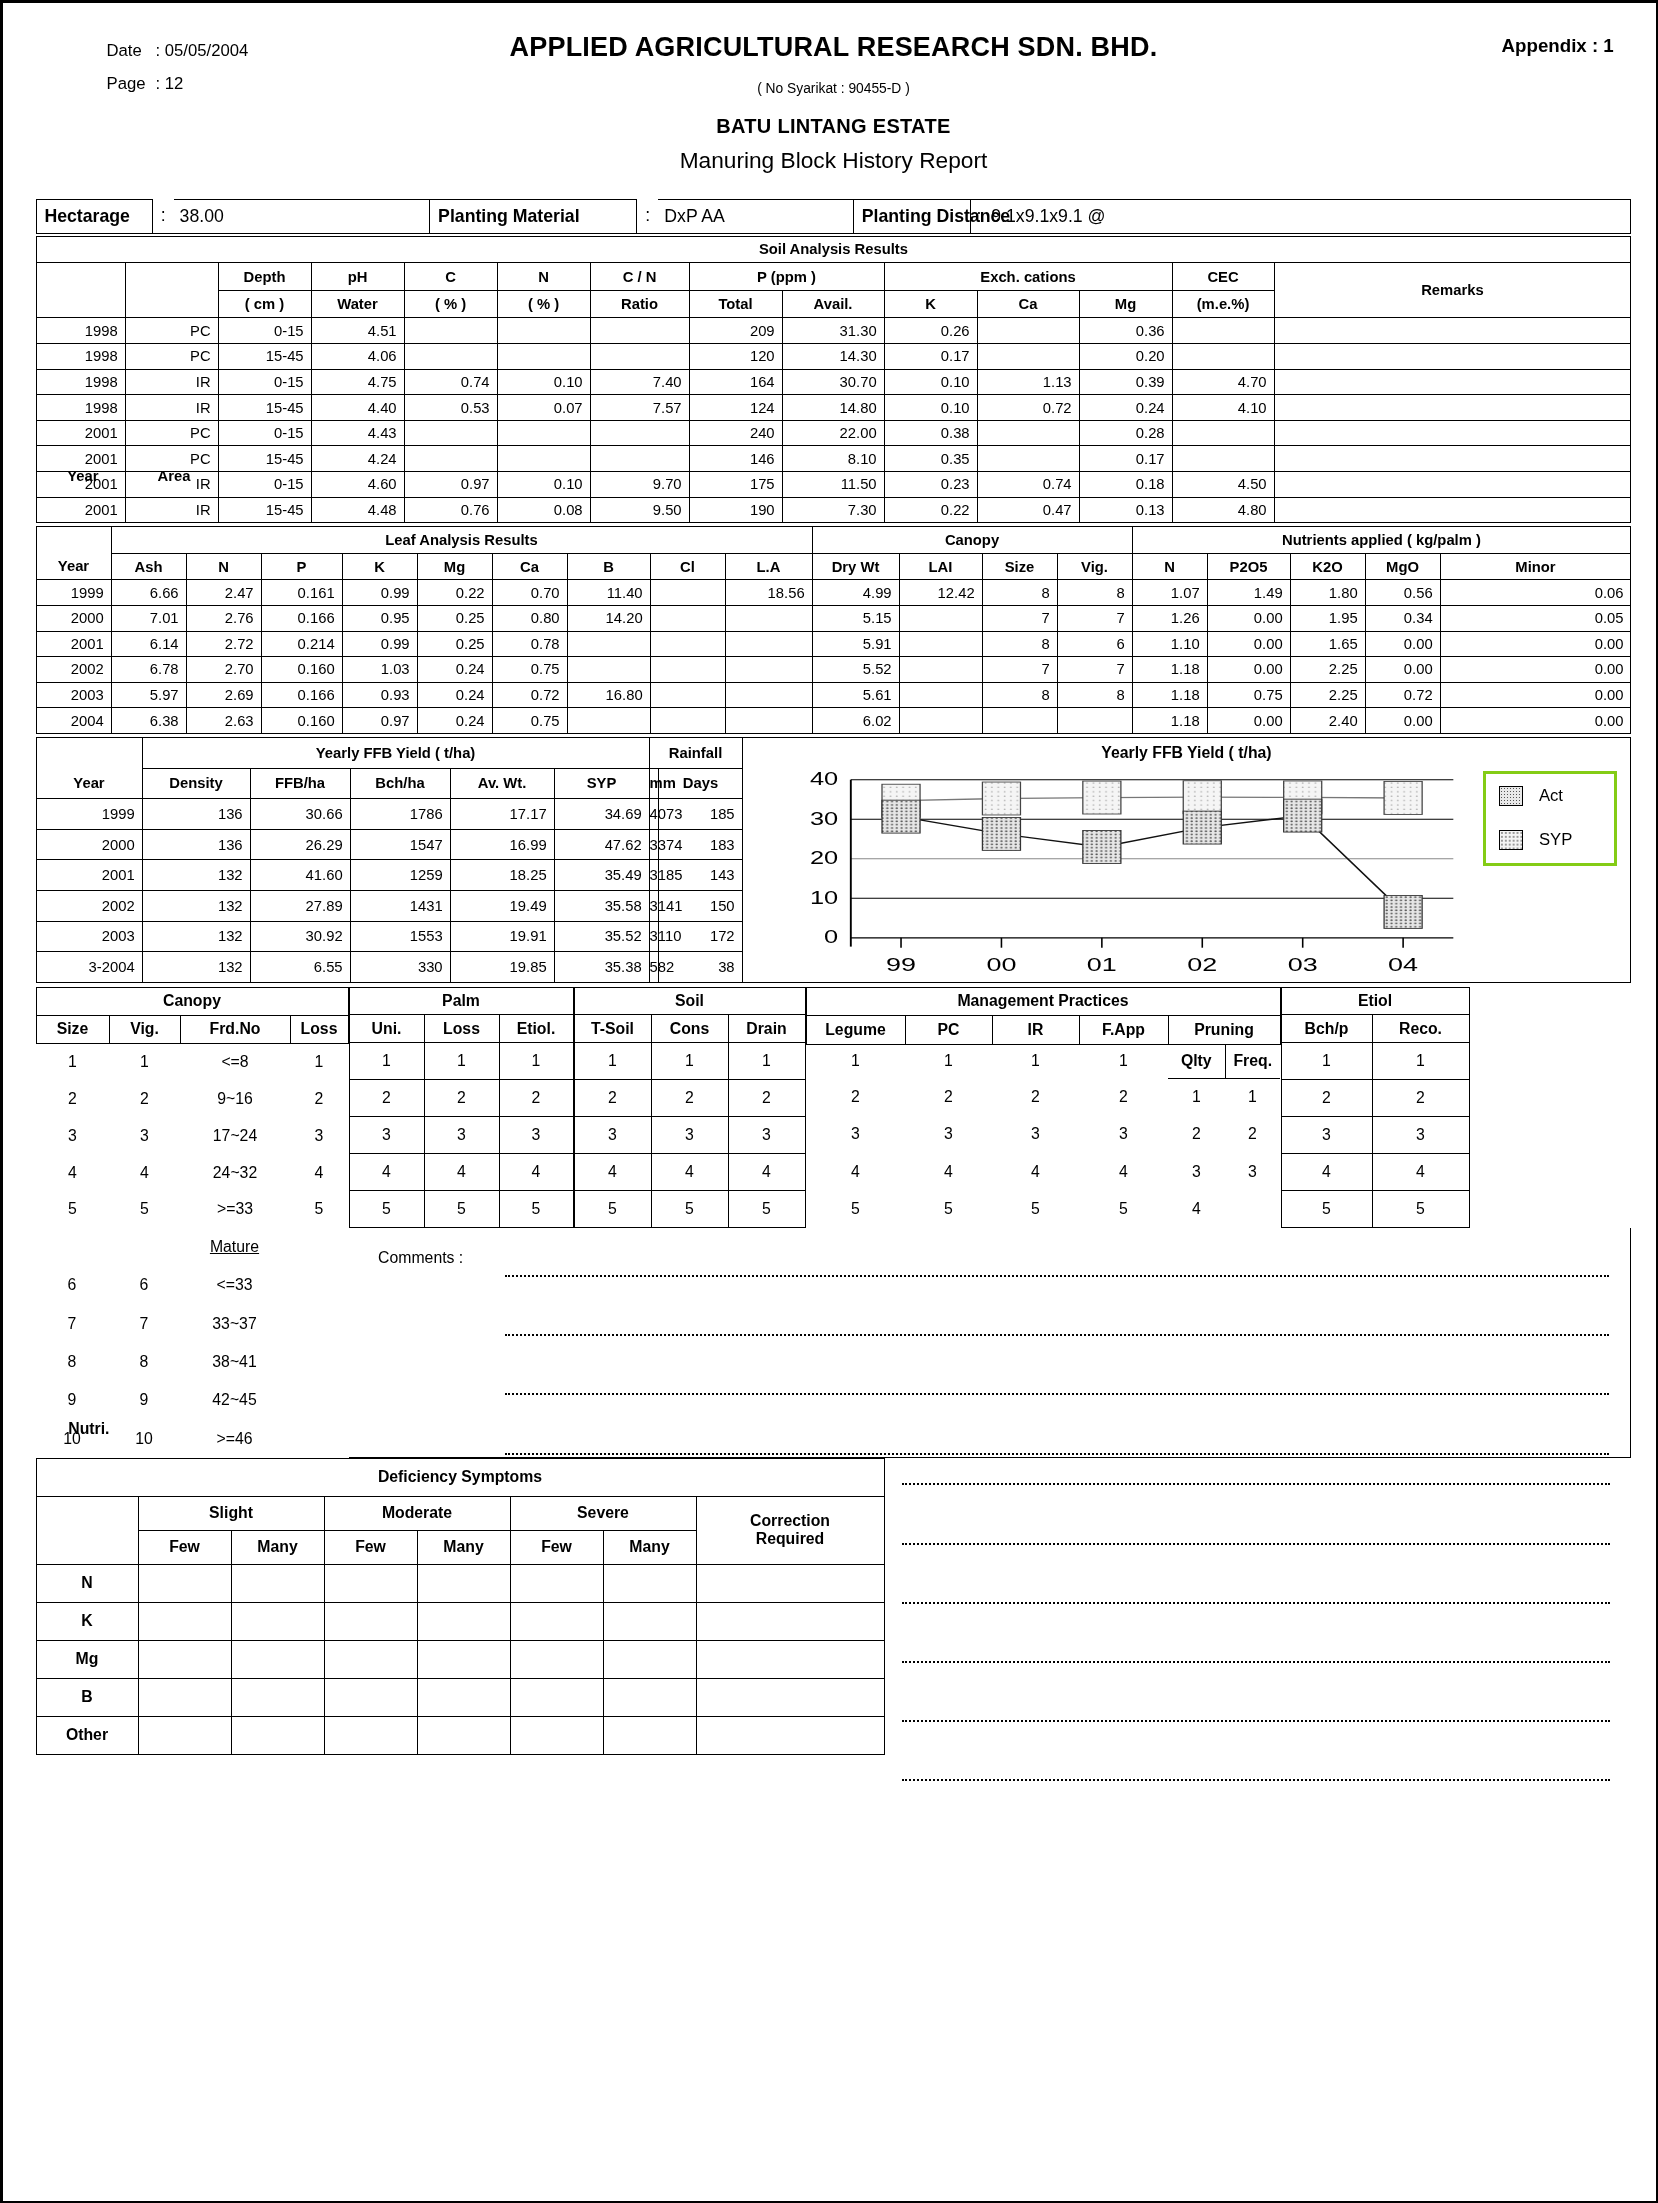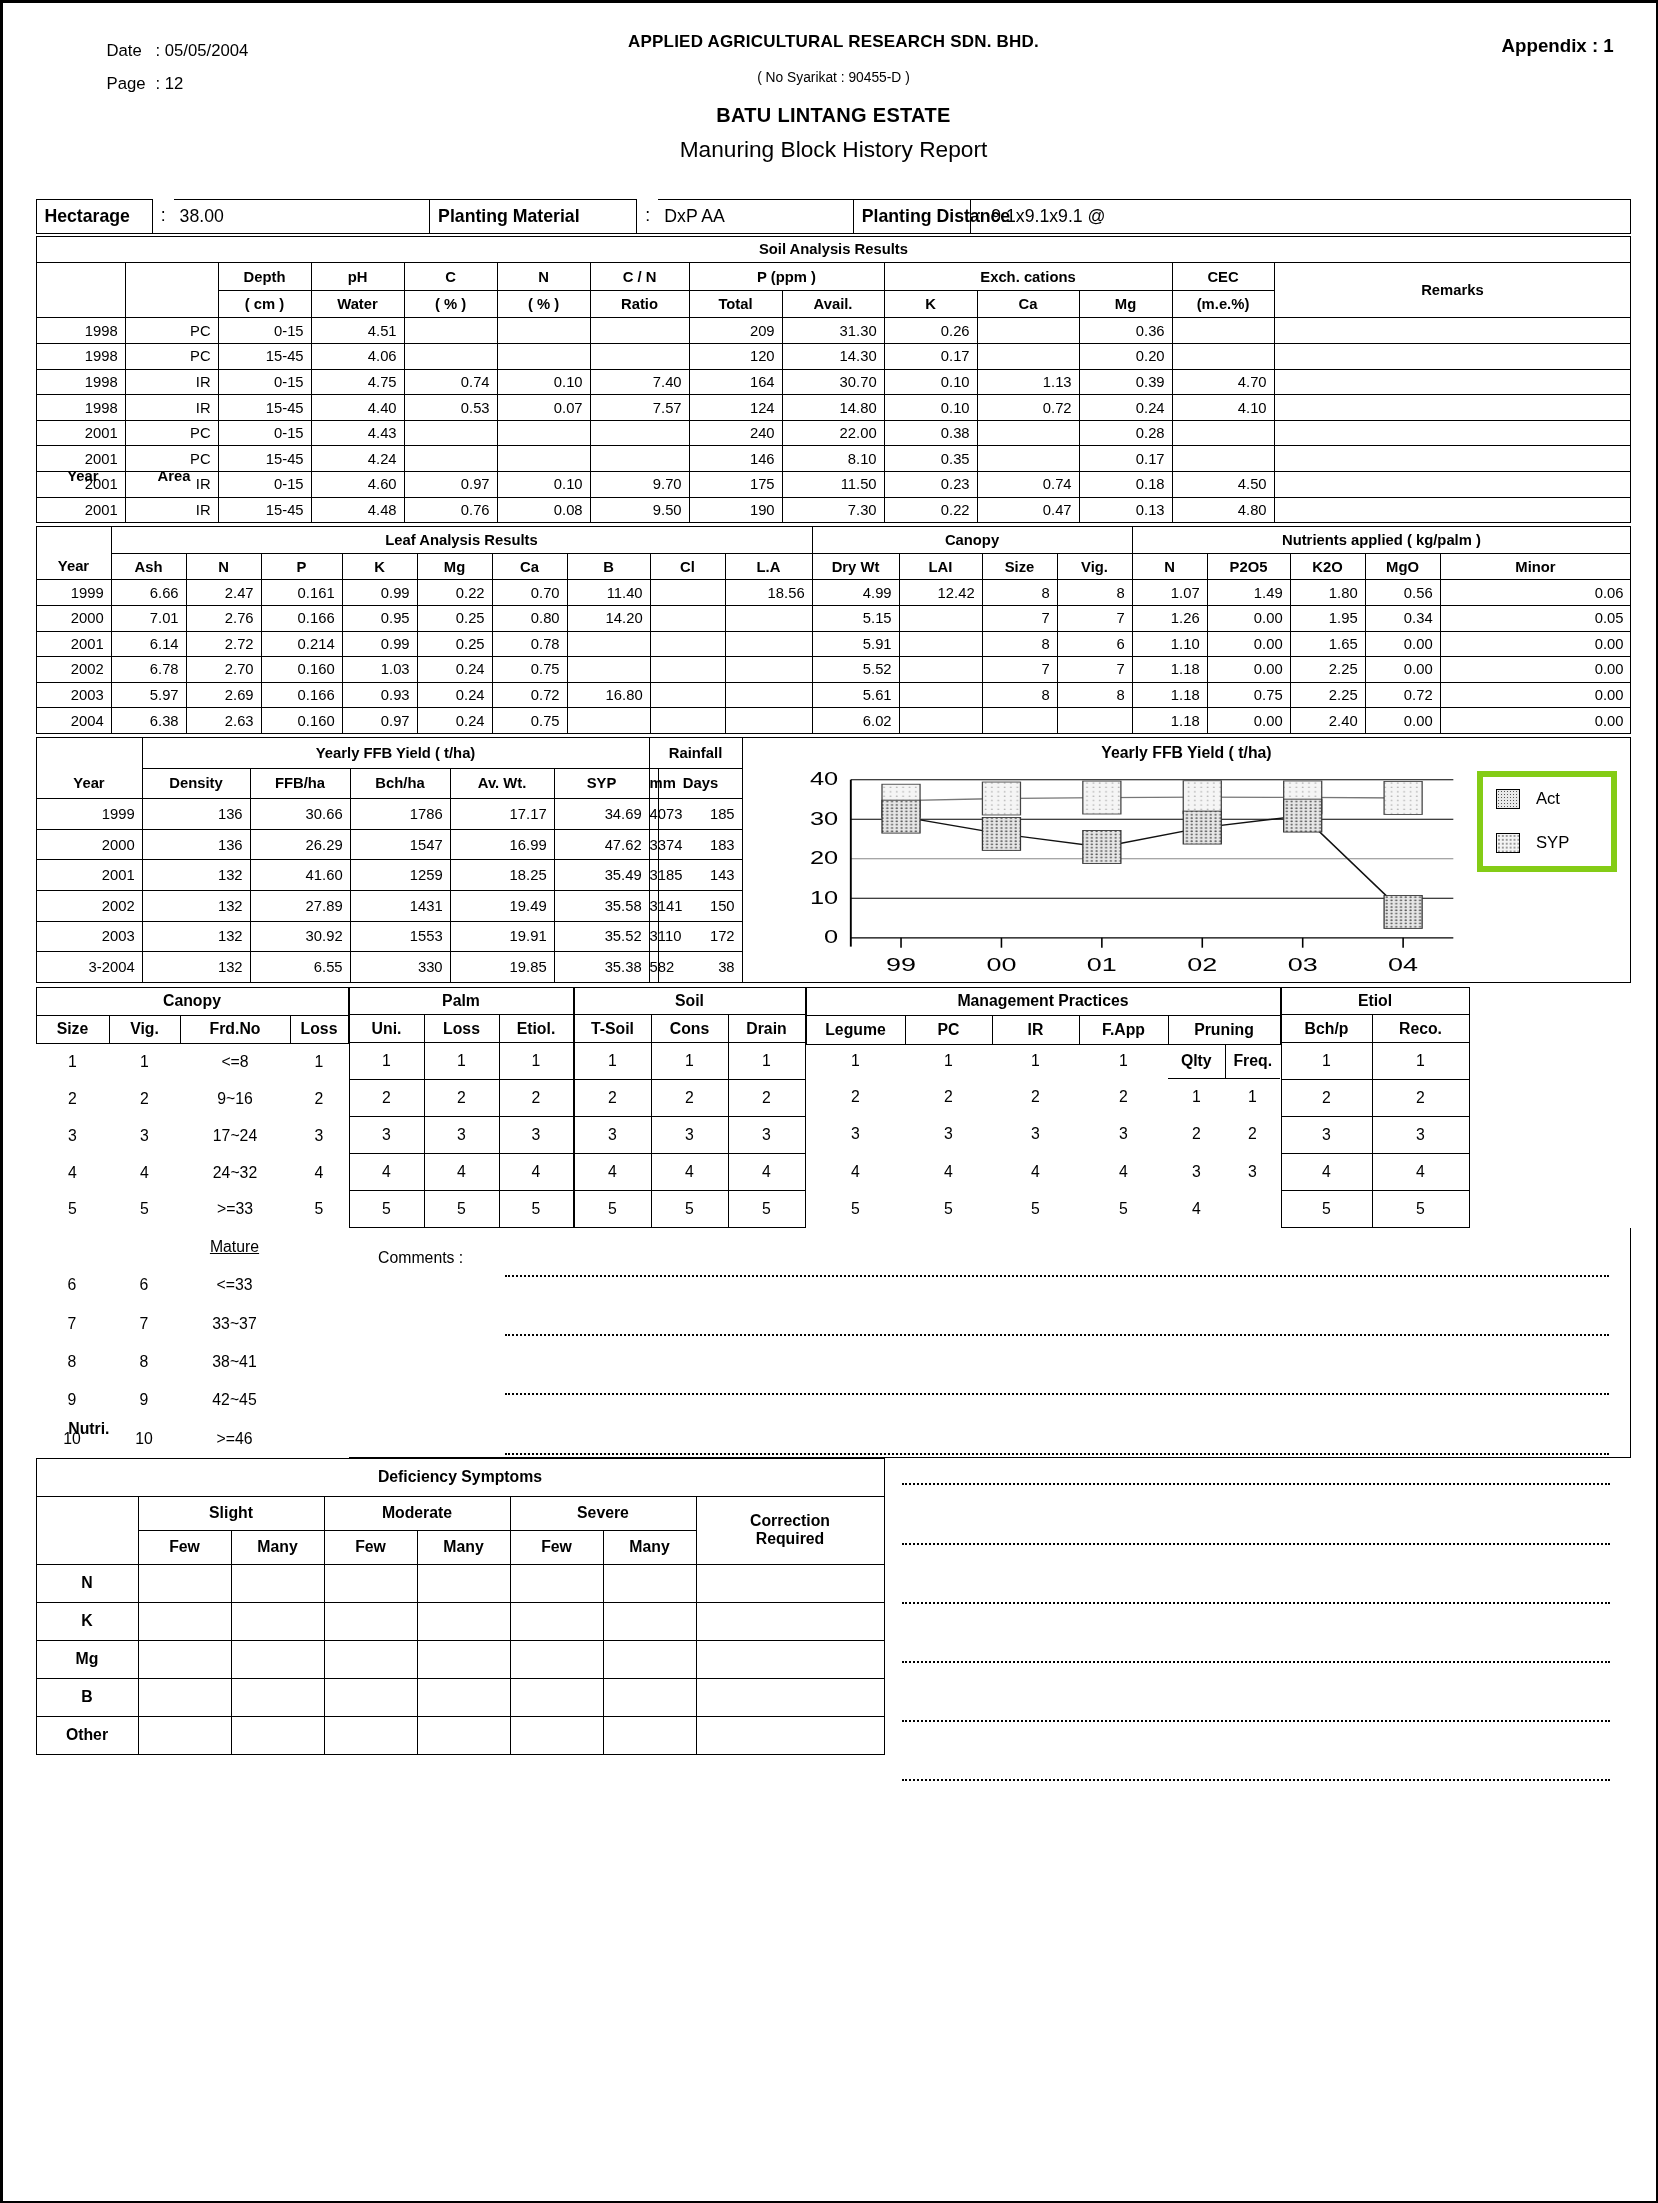--- a/index.html
+++ b/index.html
@@ -19,21 +19,21 @@
   .inner{
     position:absolute;
     left:32.5px; top:18.7px; right:24.6px; bottom:18.7px;
   }
 
   
   .hdr{position:relative;height:177px;}
   .hdr-left{position:absolute;left:71px;top:13.8px;font-size:16.7px;line-height:32.5px;}
   .hdr-left div span.lbl{display:inline-block;width:49px;}
   .hdr-center{position:absolute;left:0;right:0;top:9.9px;text-align:center;}
-  .co-name{font-size:17px;font-weight:bold;letter-spacing:0.2px;}
+  .co-name{font-size:27px;font-weight:bold;letter-spacing:0.2px;}
   .co-reg{font-size:13.8px;margin-top:18px;}
   .estate{font-size:20px;font-weight:bold;margin-top:19.7px;letter-spacing:0.3px;}
   .report{font-size:22.7px;margin-top:8.9px;}
   .hdr-right{position:absolute;right:17.7px;top:13.8px;font-size:18.7px;font-weight:bold;}
 
   
   table{border-collapse:collapse;font-size:14.8px;}
   td,th{border:1px solid #000;padding:0;font-weight:normal;}
   .noB{border:none;}
 
@@ -60,21 +60,21 @@
   
   .ffbwrap{display:flex;width:100%;}
   .ffb{table-layout:fixed;}
   .ffb td{height:29.6px;font-size:14.8px;}
   .ffb .hd{text-align:center;font-weight:bold;}
   .ffb .dat{text-align:right;padding-right:6.9px;}
 
   .chartcell{border:1px solid #000;border-left:none;position:relative;flex:1 1 auto;}
   .chart-title{text-align:center;font-weight:bold;font-size:15.8px;padding-top:5.9px;}
   .chartbox{position:absolute;left:0;top:0;right:0;bottom:0;}
-  .legendbox{position:absolute;right:13.8px;top:33px;width:128px;height:89px;border:6px solid #84cc16;}
+  .legendbox{position:absolute;right:13.8px;top:33px;width:128px;height:89px;border:3px solid #84cc16;}
   .legrow{display:flex;align-items:center;height:44px;padding-left:13.8px;}
   .legsw{width:21.7px;height:17.7px;border:1px solid #000;margin-right:15.8px;}
   .sw-act{background-image:radial-gradient(#555 32%,transparent 33%);background-size:3px 3px;background-color:#e9e9e9;}
   .sw-syp{background-image:radial-gradient(#999 28%,transparent 29%);background-size:3.9px 3.9px;background-color:#f4f4f4;}
   .legtxt{font-size:16.7px;}
 
   
   .score{table-layout:fixed;}
   .score td{font-size:15.8px;text-align:center;height:36px;}
   .score .hd{font-weight:bold;height:26.6px;}

